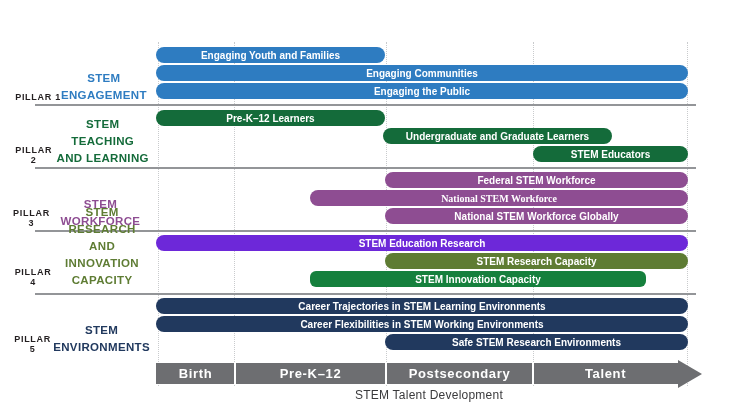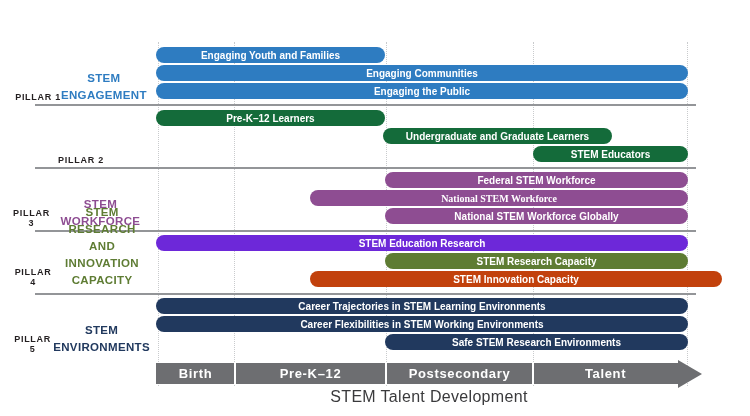--- a/index.html
+++ b/index.html
@@ -37,21 +37,21 @@
     color:#ffffff;font-size:13px;font-weight:bold;letter-spacing:.05em;
   }
   .axis-sep{position:absolute;width:2px;background:#ffffff;}
   .axis-arrowhead{
     position:absolute;width:0;height:0;
     border-top:14px solid transparent;border-bottom:14px solid transparent;
     border-left:24px solid #6d6e71;
   }
   .caption{
     position:absolute;left:156px;width:546px;top:388px;
-    text-align:center;font-size:16px;color:#3a3a3c;letter-spacing:.02em;
+    text-align:center;font-size:12px;color:#3a3a3c;letter-spacing:.02em;
   }
 </style>
 </head>
 <body>
 
 <div class="canvas">
   <div id="gridlines">
       <div class="gridline" style="left: 158px;"></div>
       <div class="gridline" style="left: 234px;"></div>
       <div class="gridline" style="left: 386px;"></div>
@@ -64,20 +64,21 @@
       <div class="divider" style="top: 230px;"></div>
       <div class="divider" style="top: 293px;"></div>
     </div>
   <div id="pillar-labels">
       <div class="pillar-label" style="top: 42px; height: 62px;">
         <div class="pillar-num">PILLAR 1</div>
         <div class="pillar-name" style="color: rgb(46, 124, 193);">STEM<br>ENGAGEMENT</div>
       </div>
       <div class="pillar-label" style="top: 104px; height: 63px;">
         <div class="pillar-num">PILLAR 2</div>
+        <div class="pillar-name" style="color: rgb(20, 107, 58);">STEM TEACHING<br>AND LEARNING</div>
       </div>
       <div class="pillar-label" style="top: 167px; height: 63px;">
         <div class="pillar-num">PILLAR 3</div>
         <div class="pillar-name" style="color: rgb(142, 77, 146);">STEM WORKFORCE</div>
       </div>
       <div class="pillar-label" style="top: 230px; height: 59px;">
         <div class="pillar-num">PILLAR 4</div>
         <div class="pillar-name" style="color: rgb(94, 124, 51);">STEM RESEARCH<br>AND INNOVATION<br>CAPACITY</div>
       </div>
       <div class="pillar-label" style="top: 293px; height: 63px;">
@@ -90,21 +91,21 @@
       <div class="bar" style="left: 156px; width: 532px; top: 65px; background: rgb(46, 124, 193);">Engaging Communities</div>
       <div class="bar" style="left: 156px; width: 532px; top: 83px; background: rgb(46, 124, 193);">Engaging the Public</div>
       <div class="bar" style="left: 156px; width: 229px; top: 110px; background: rgb(20, 107, 58);">Pre-K–12  Learners</div>
       <div class="bar" style="left: 383px; width: 229px; top: 128px; background: rgb(20, 107, 58);">Undergraduate and Graduate Learners</div>
       <div class="bar" style="left: 533px; width: 155px; top: 146px; background: rgb(20, 107, 58);">STEM Educators</div>
       <div class="bar" style="left: 385px; width: 303px; top: 172px; background: rgb(142, 77, 146);">Federal STEM Workforce</div>
       <div class="bar" style="left: 310px; width: 378px; top: 190px; background: rgb(142, 77, 146); font-family: Liberation Serif, serif;">National STEM Workforce</div>
       <div class="bar" style="left: 385px; width: 303px; top: 208px; background: rgb(142, 77, 146);">National STEM Workforce Globally</div>
       <div class="bar" style="left: 156px; width: 532px; top: 235px; background: #6d28d9;">STEM Education Research</div>
       <div class="bar" style="left: 385px; width: 303px; top: 253px; background: rgb(94, 124, 51);">STEM Research Capacity</div>
-      <div class="bar" style="left: 310px; width: 412px; top: 271px; background: #c2410c;">STEM Innovation Capacity</div>
+      <div class="bar" style="left: 310px; width: 336px; top: 271px; background: #15803d; border-radius: 6px;">STEM Innovation Capacity</div>
       <div class="bar" style="left: 156px; width: 532px; top: 298px; background: rgb(33, 57, 94);">Career Trajectories in STEM Learning Environments</div>
       <div class="bar" style="left: 156px; width: 532px; top: 316px; background: rgb(33, 57, 94);">Career Flexibilities in STEM Working Environments</div>
       <div class="bar" style="left: 385px; width: 303px; top: 334px; background: rgb(33, 57, 94);">Safe STEM Research Environments</div>
     </div>
   <div id="axis">
       <div class="axis-seg" style="left: 156px; width: 79px; top: 363px; height: 21px;">Birth</div>
       <div class="axis-seg" style="left: 235px; width: 151px; top: 363px; height: 21px;">Pre-K–12</div>
       <div class="axis-seg" style="left: 386px; width: 147px; top: 363px; height: 21px;">Postsecondary</div>
       <div class="axis-seg" style="left: 533px; width: 145px; top: 363px; height: 21px;">Talent</div>
       <div class="axis-sep" style="left: 234px; top: 363px; height: 21px;"></div>

